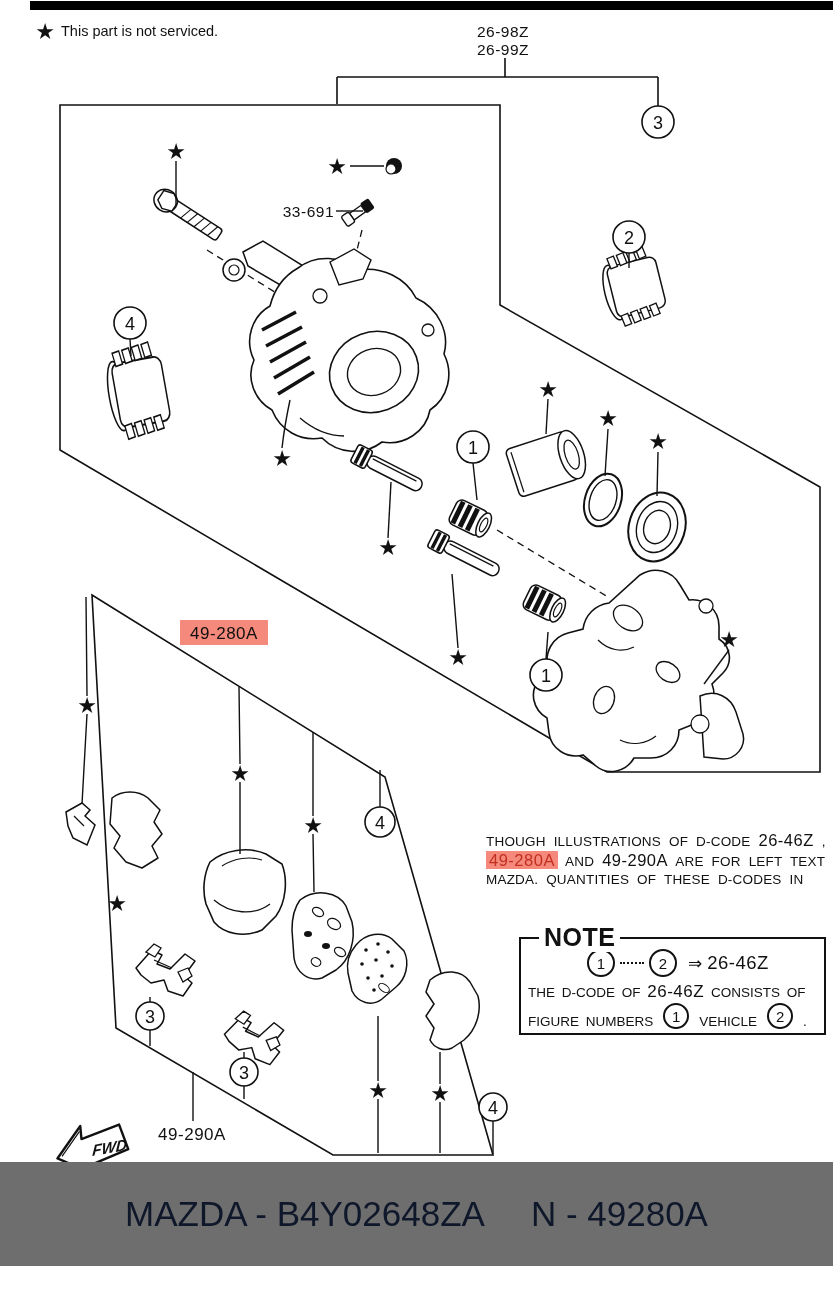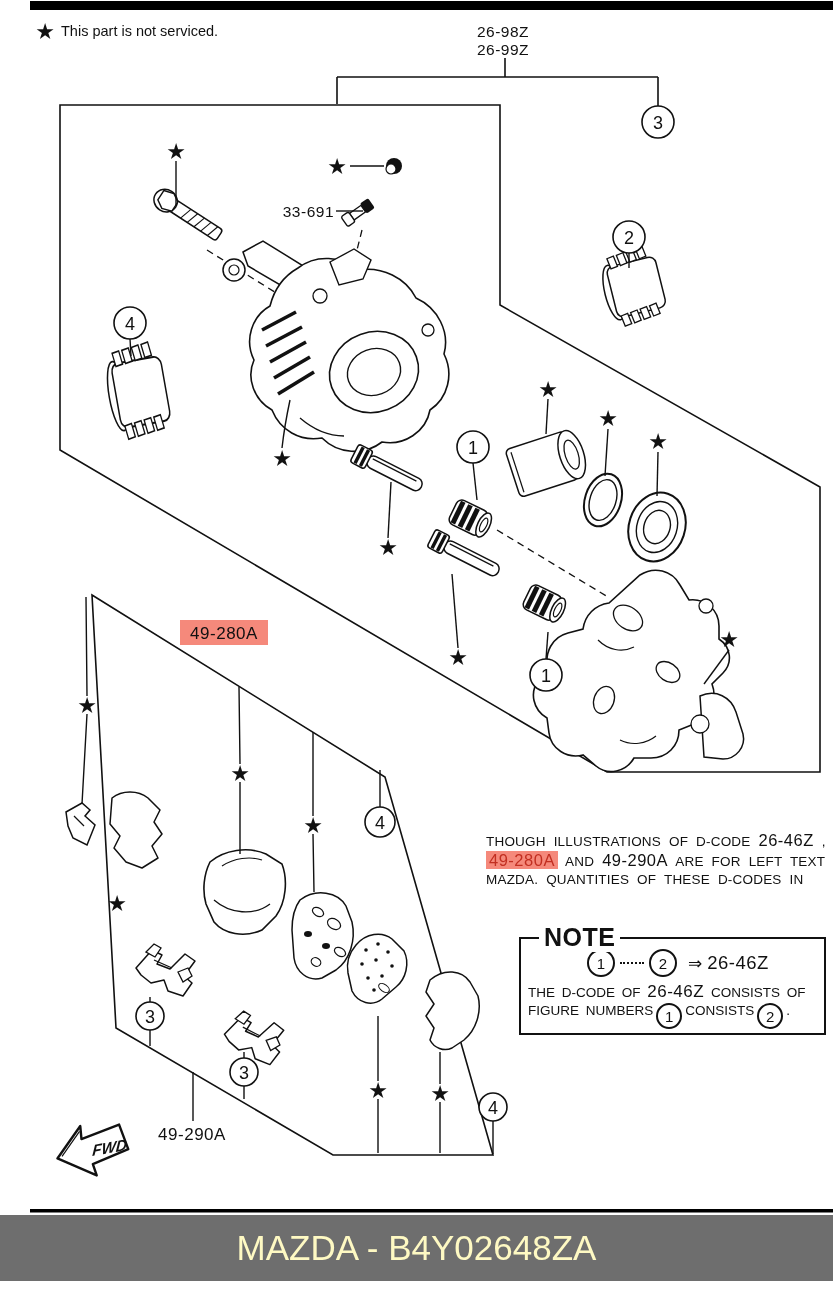--- a/index.html
+++ b/index.html
@@ -20,25 +20,25 @@
               font-size:25px;font-weight:bold;letter-spacing:.5px;}
   .note-formula{display:flex;align-items:center;gap:5px;margin:10px 0 0 66px;}
   .ncirc{width:24px;height:24px;border:2px solid #111;border-radius:50%;display:inline-flex;
          align-items:center;justify-content:center;font-size:15px;flex:0 0 auto;background:#fff;}
   .ndots{width:24px;height:0;border-top:2.6px dotted #111;}
   .narrow{font-family:"DejaVu Sans",sans-serif;font-size:17px;margin-left:6px;}
   .nformcode{font-size:18.5px;letter-spacing:.5px;}
   .note-line2{margin:5px 8px 0 7px;font-size:13.5px;word-spacing:3px;}
   .ncode{font-size:17px;letter-spacing:.5px;}
   .note-line3{margin:1px 0 0 7px;font-size:13.5px;word-spacing:3px;display:flex;
-              align-items:flex-start;gap:3px;}
+              align-items:flex-end;gap:10px;}
   .note-line3 .ncirc{width:22px;height:22px;}
   
-  .footer{left:0;top:1215px;width:833px;height:66px;background:#6e6e6e;display:flex;
-          align-items:center;justify-content:center;gap:46px;color:#fef9c3;font-size:35px;}
+  .footer{left:0;top:1162px;width:833px;height:104px;background:#6e6e6e;display:flex;
+          align-items:center;justify-content:center;gap:46px;color:#0f172a;font-size:35px;}
 </style>
 </head>
 <body>
 
 <div class="page">
 
 <svg width="833" height="1297" viewBox="0 0 833 1297">
   <defs>
     <g id="boot-sym">
       <ellipse cx="10" cy="34" rx="9" ry="28" fill="#fff" stroke="#111" stroke-width="1.5"></ellipse>
@@ -341,23 +341,24 @@
     <span class="ncirc">1</span>
     <span class="ndots"></span>
     <span class="ncirc">2</span>
     <span class="narrow">⇒</span>
     <span class="nformcode">26-46Z</span>
   </div>
   <div class="note-line2"><span>THE D-CODE OF</span> <span class="ncode">26-46Z</span> <span>CONSISTS OF</span></div>
   <div class="note-line3">
     <span>FIGURE NUMBERS</span>
     <span class="ncirc">1</span>
-    <span>CONSISTS</span>
+    <span>VEHICLE</span>
     <span class="ncirc">2</span>
     <span>.</span>
   </div>
 </div>
 
 <div class="overlay footer">
   <span>MAZDA - B4Y02648ZA</span>
+  <span>N - 49280A</span>
 </div>
 
 </div>
 
 </body></html>

